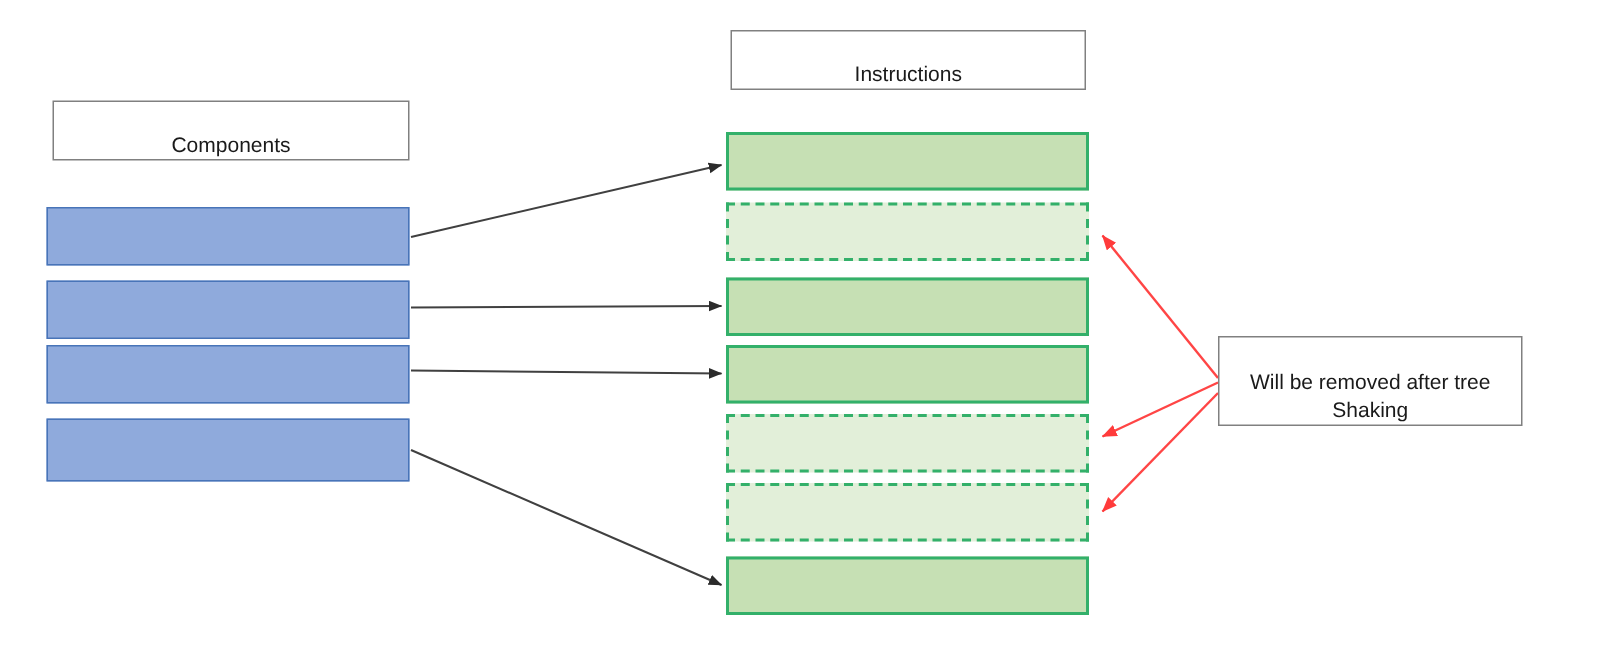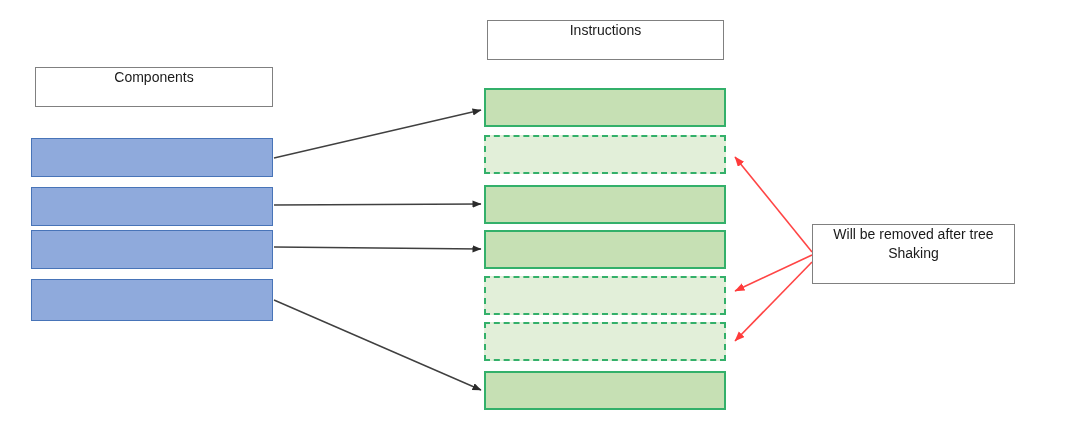--- a/index.html
+++ b/index.html
@@ -17,21 +17,21 @@
     background: #ffffff;
     overflow: hidden;
   }
   .label-box {
     position: absolute;
     box-sizing: border-box;
     border: 1px solid #808080;
     background: #ffffff;
     color: #1a1a1a;
     display: flex;
-    align-items: flex-start;
+    align-items: flex-end;
     justify-content: center;
     text-align: center;
     font-size: 14px;
     line-height: 1.35;
     white-space: pre-line;
   }
   .comp-box {
     position: absolute;
     box-sizing: border-box;
     background: #8FAADC;

